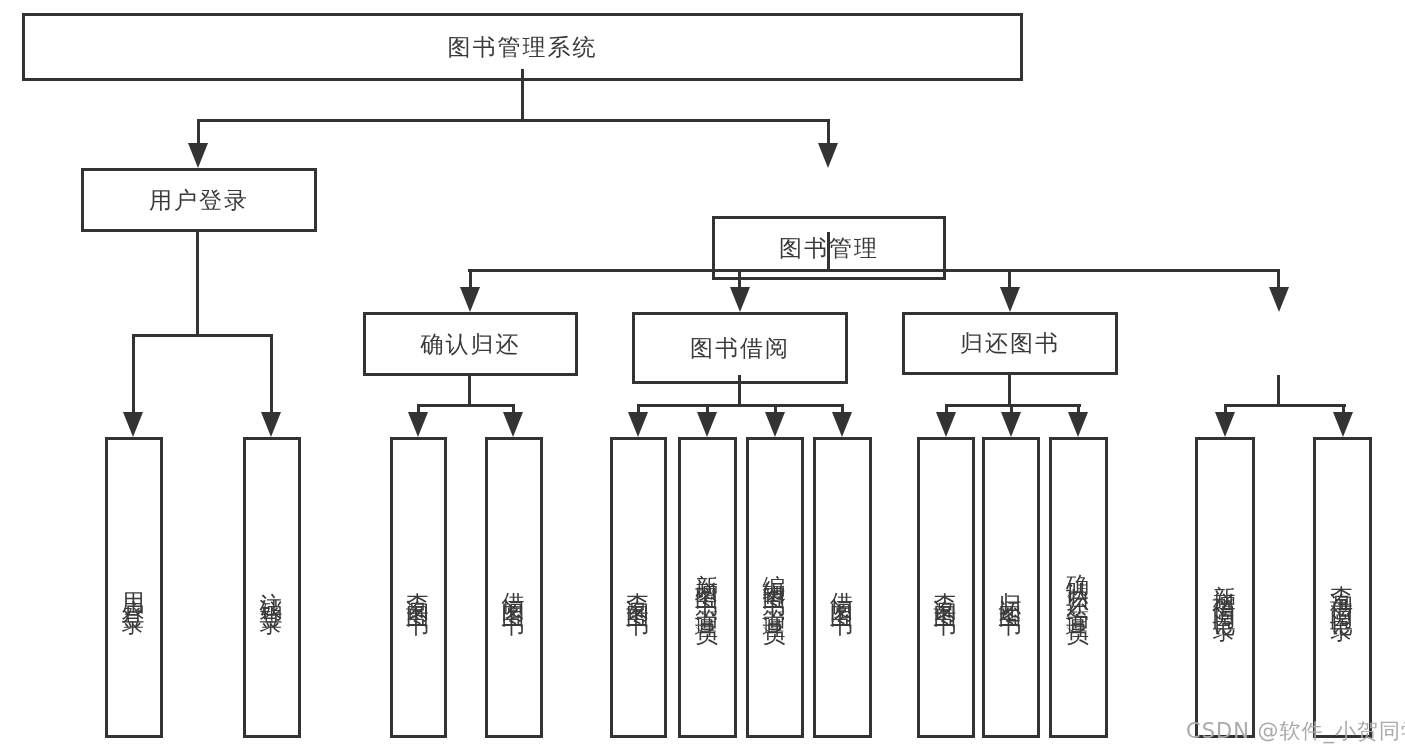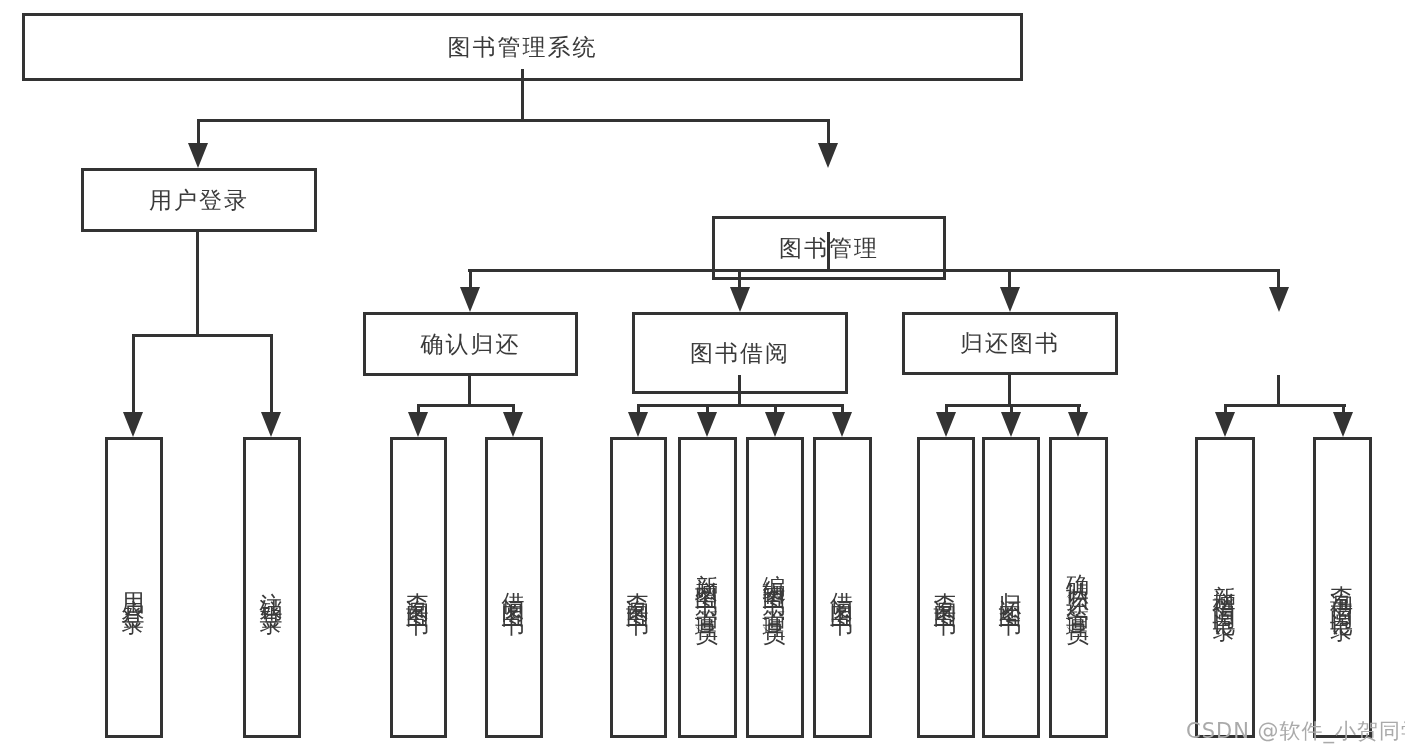--- a/index.html
+++ b/index.html
@@ -67,21 +67,21 @@
   <div class="vl" style="left:738px;top:269px;height:20px;"></div>
   <div class="ar" style="left:730px;top:287px;"></div>
   <div class="vl" style="left:1008px;top:269px;height:20px;"></div>
   <div class="ar" style="left:1000px;top:287px;"></div>
   <div class="vl" style="left:1277px;top:269px;height:20px;"></div>
   <div class="ar" style="left:1269px;top:287px;"></div>
 
   <div class="box hbox" style="left:363px;top:312px;width:215px;height:64px;">
     <span>确认归还</span>
   </div>
-  <div class="box hbox" style="left:632px;top:312px;width:216px;height:82px;text-align:center;">
+  <div class="box hbox" style="left:632px;top:312px;width:216px;height:72px;text-align:center;">
     <span>图书借阅</span>
   </div>
   <div class="box hbox" style="left:902px;top:312px;width:216px;height:63px;">
     <span>归还图书</span>
   </div>
 
   <div class="vl" style="left:468px;top:376px;height:30px;"></div>
   <div class="hl" style="left:417px;top:404px;width:98px;"></div>
   <div class="vl" style="left:417px;top:404px;height:10px;"></div>
   <div class="ar" style="left:408px;top:412px;"></div>

